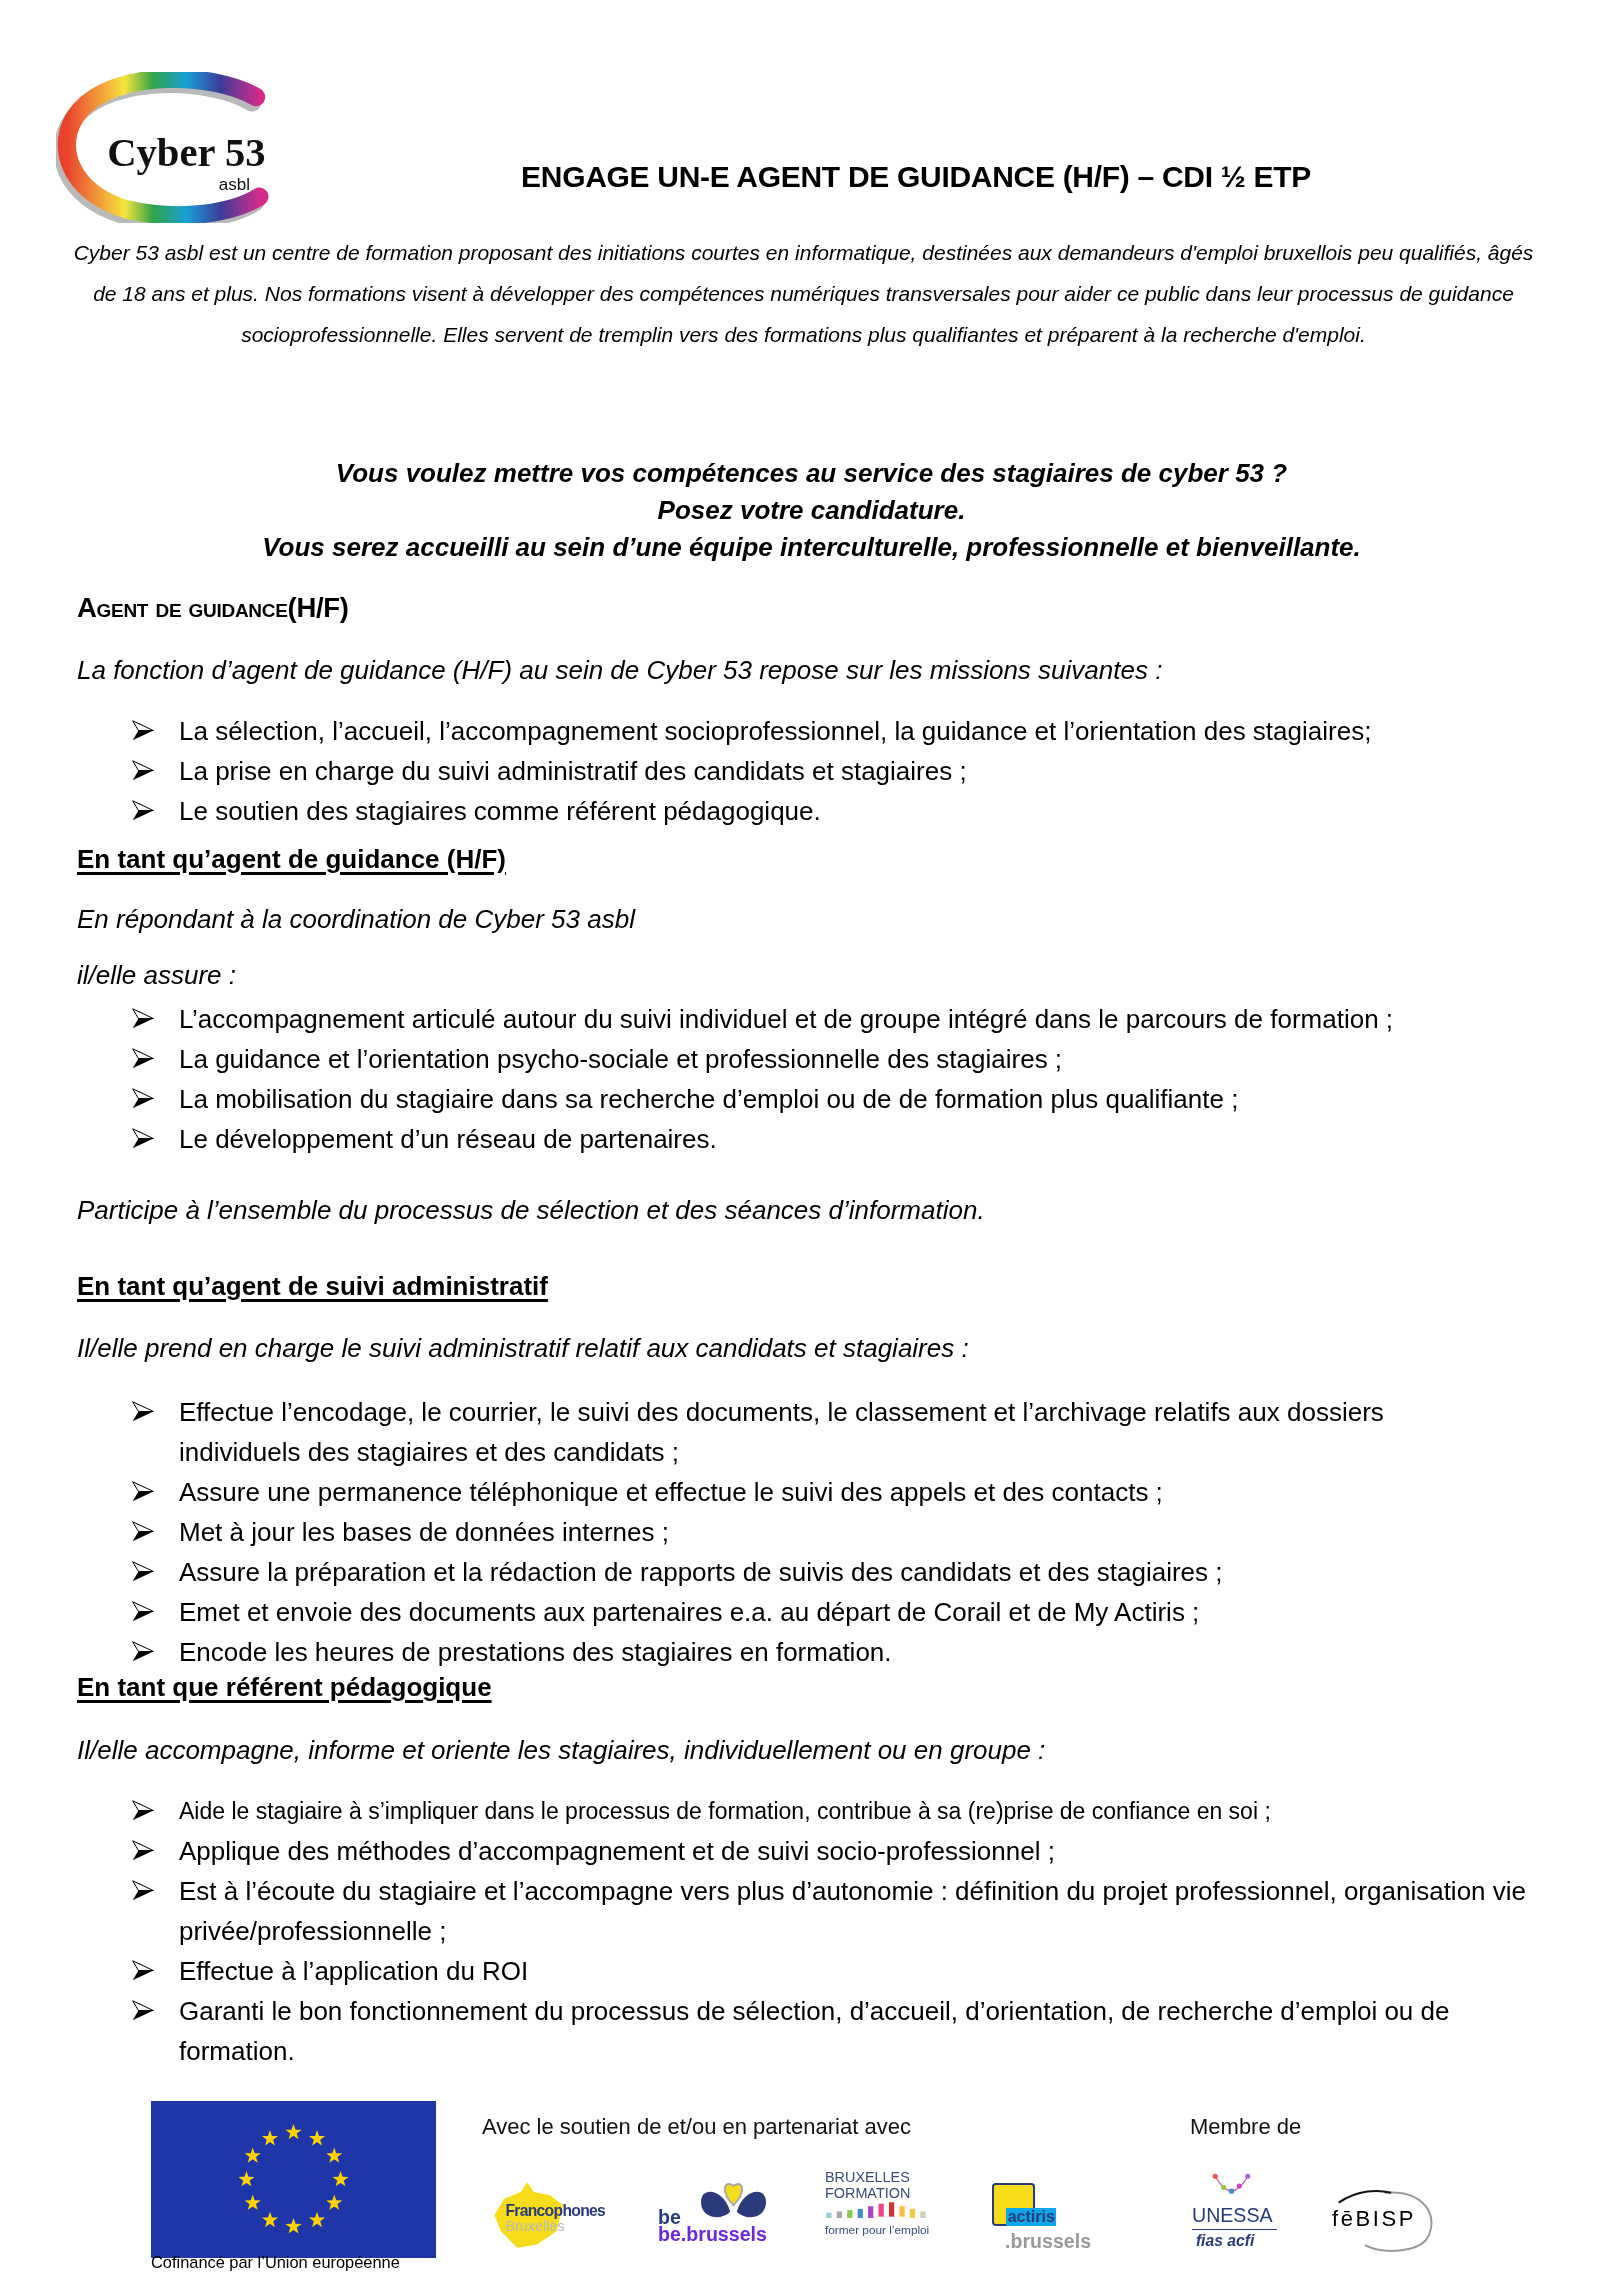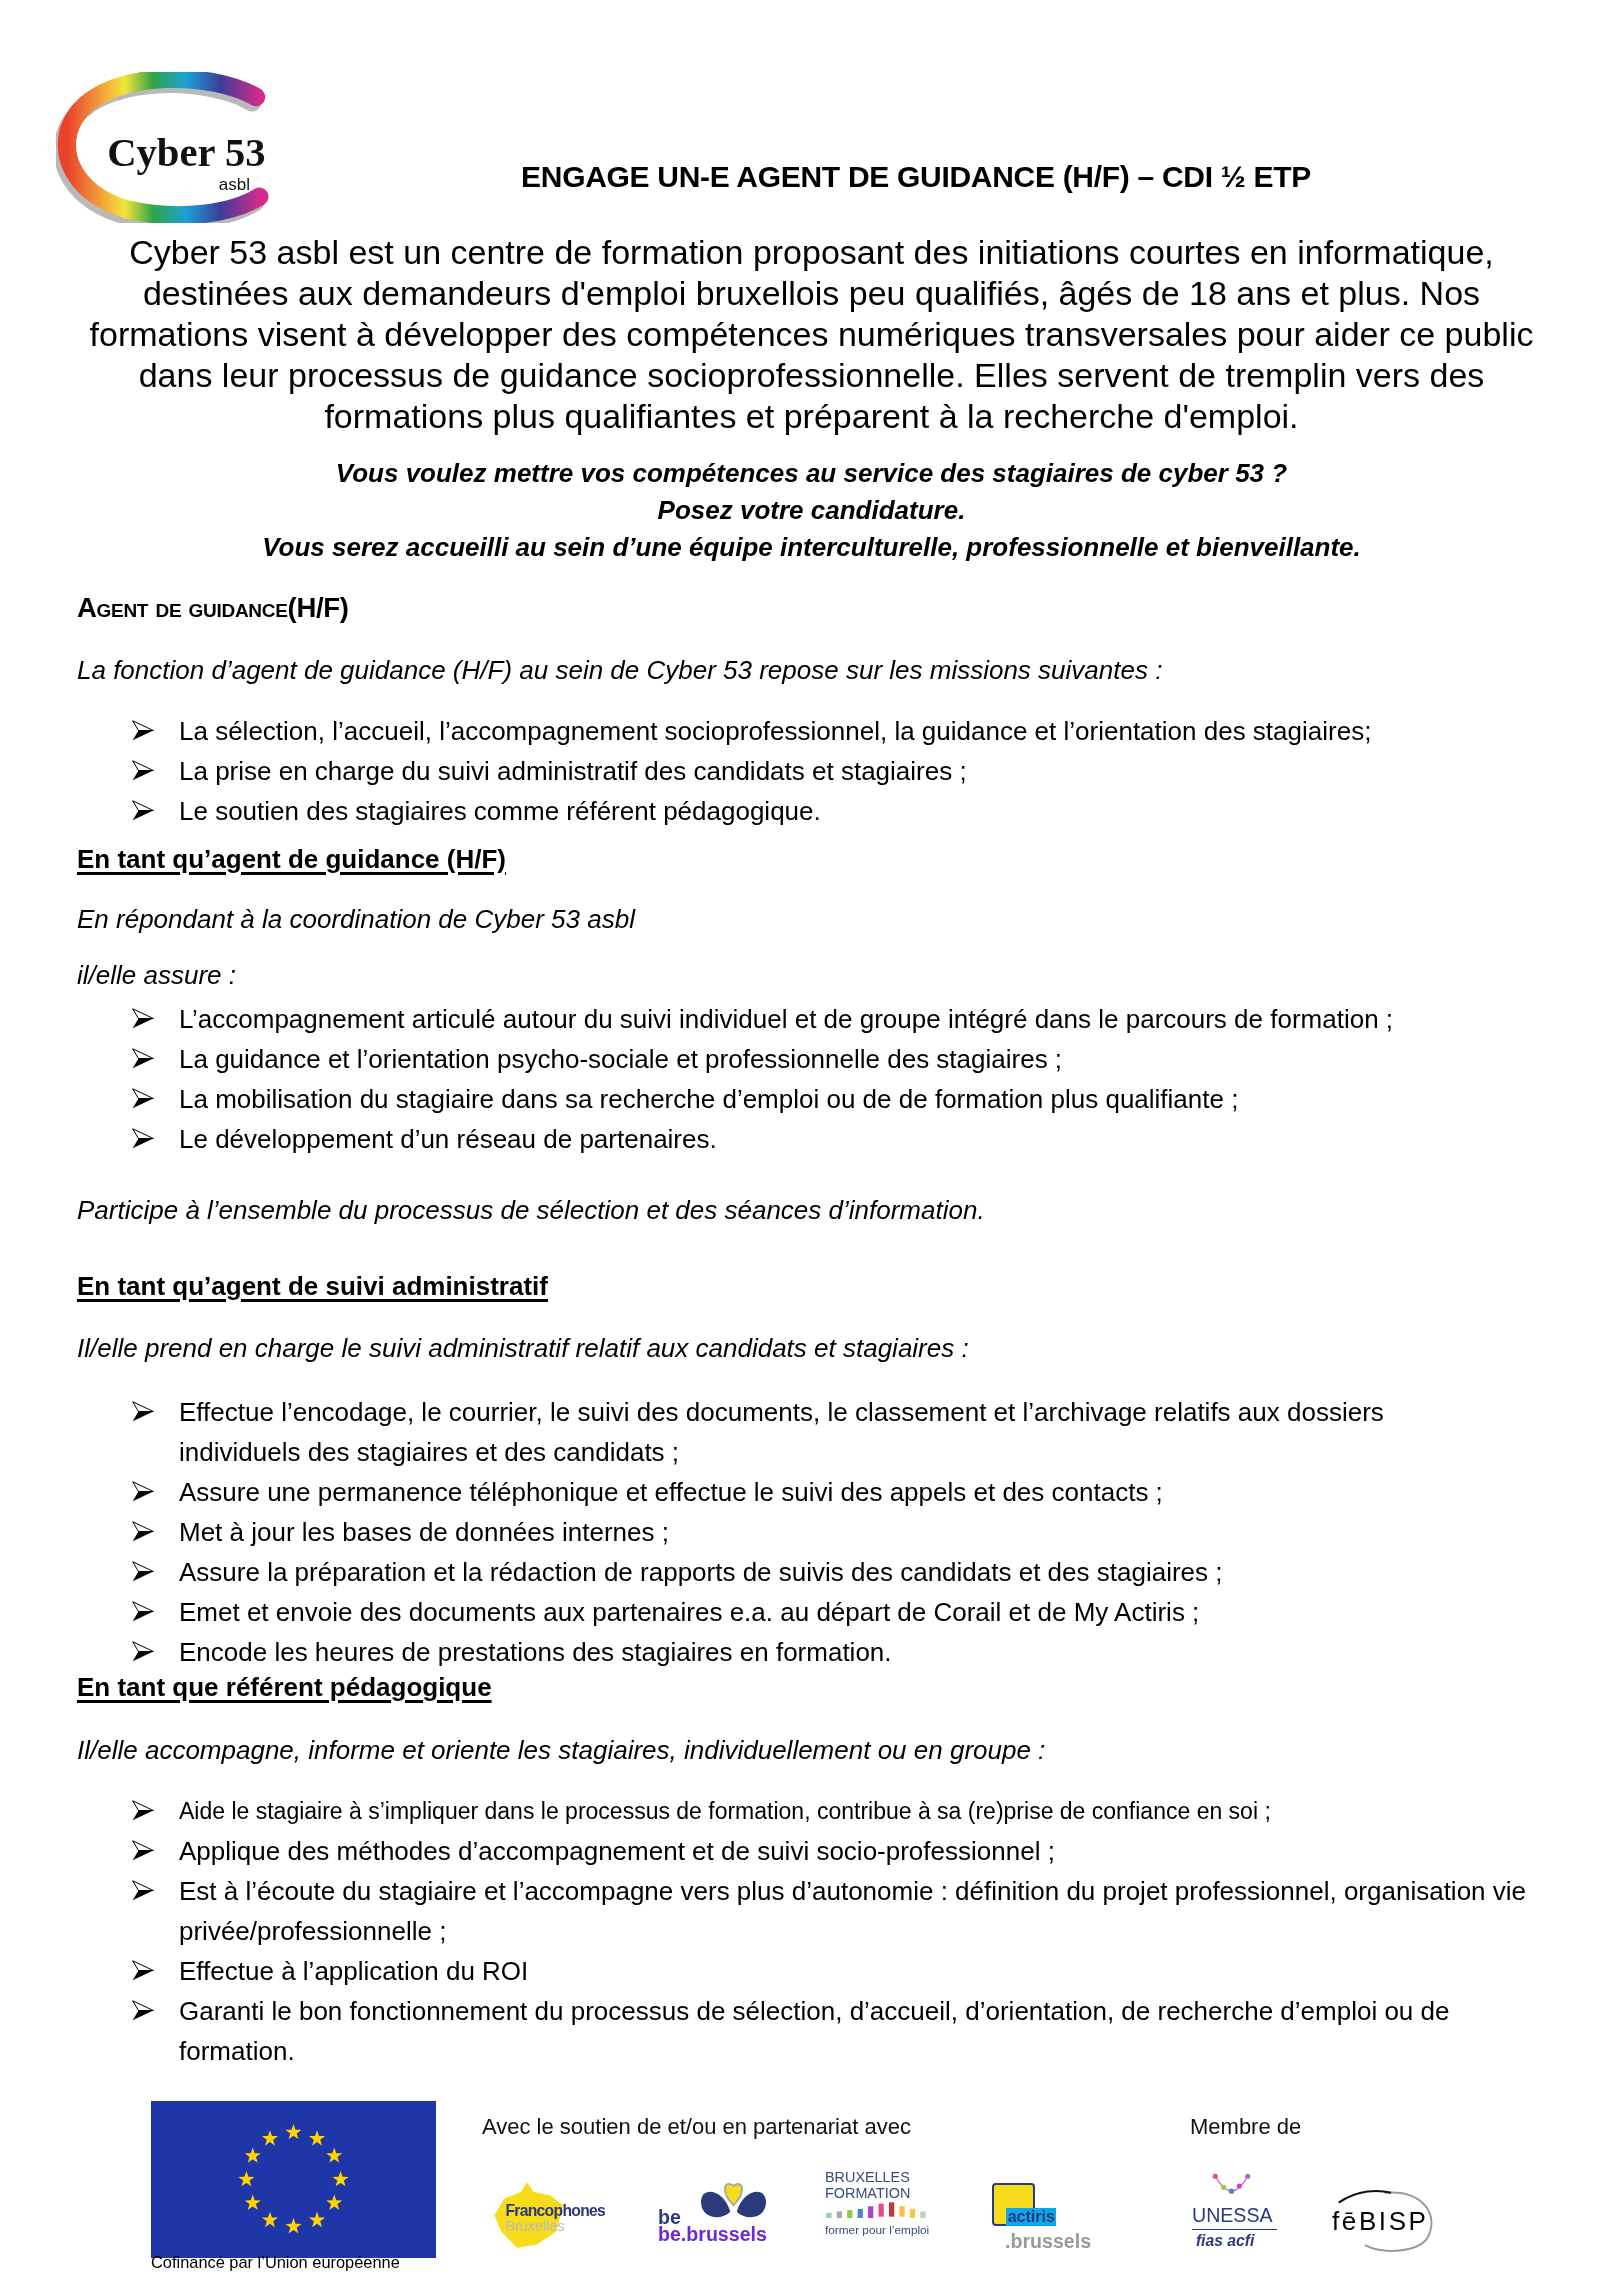--- a/index.html
+++ b/index.html
@@ -1,21 +1,21 @@
 <!DOCTYPE html>
 <html style="font-size:10.5px"><head>
 <meta charset="utf-8">
 <style>
   html, body { margin:0; padding:0; background:#ffffff; }
   body { width:1623px; height:2295px; position:relative; overflow:hidden;
          font-family:"Liberation Sans", sans-serif; color:#000; }
   .abs { position:absolute; }
   .logo { left:56px; top:72px; width:223px; height:151px; }
   .title { left:458px; top:160px; width:916px; font-weight:bold; font-size:30px; text-align:center; letter-spacing:-0.3px; white-space:nowrap; }
-  .intro { left:72px; top:232px; width:1479px; font-size:34px; line-height:41px; text-align:center; }
+  .intro { left:64px; top:232px; width:1479px; font-size:21px; line-height:41px; text-align:center;font-style:italic; }
   .cta { left:72px; top:455px; width:1479px; font-size:26px; line-height:37px; text-align:center; font-style:italic; font-weight:bold; }
   .h-main { left:77px; top:592px; font-size:27.5px; font-weight:bold; font-variant:small-caps; letter-spacing:-0.3px; }
   .txt { font-size:26px; line-height:39px; }
   .it { font-style:italic; }
   .ul-head { font-weight:bold; text-decoration:underline; text-decoration-thickness:2.6px; text-underline-offset:3.9px; font-size:26px; }
   .list { margin:4px; padding:0; list-style:none; }
   .list li { position:relative; padding-left:98px; font-size:26px; line-height:40px; }
   .list li .arrow { position:absolute; left:51px; top:9.2px; width:22px; height:21px; }
   .small li.sm { font-size:23px; }
   .footer { left:151px; top:2091px; width:1322px; height:204px; }
@@ -227,16 +227,16 @@
     <div style="position:absolute; left:0; top:31px; font-size:19.6px; color:#2b3a7a; font-weight:normal;">UNESSA</div>
     <div style="position:absolute; left:0; top:56px; width:85px; border-top:1.3px solid #2b3a7a;"></div>
     <div style="position:absolute; left:3.9px; top:59px; font-size:15.7px; color:#2b3a7a; font-style:italic;">fias acfi</div>
   </div>
 
   <div class="partner" style="left:1168px; top:92px; width:131px; height:72px;">
     <svg width="131" height="72" viewBox="0 0 200 110" style="position:absolute; left:0; top:0;">
       <path d="M100 15 C 160 10, 185 50, 165 85 C 150 105, 100 110, 70 95" fill="none" stroke="#999" stroke-width="3"></path>
       <path d="M30 30 C 60 10, 90 10, 110 15" fill="none" stroke="#111" stroke-width="3"></path>
     </svg>
-    <div style="position:absolute; left:13px; top:23px; font-size:26px; font-weight:normal; letter-spacing:2.6px;">fēBISP</div>
+    <div style="position:absolute; left:13px; top:23px; font-size:22px; font-weight:normal; letter-spacing:2.6px;">fēBISP</div>
   </div>
 </div>
 
 
 </body></html>

